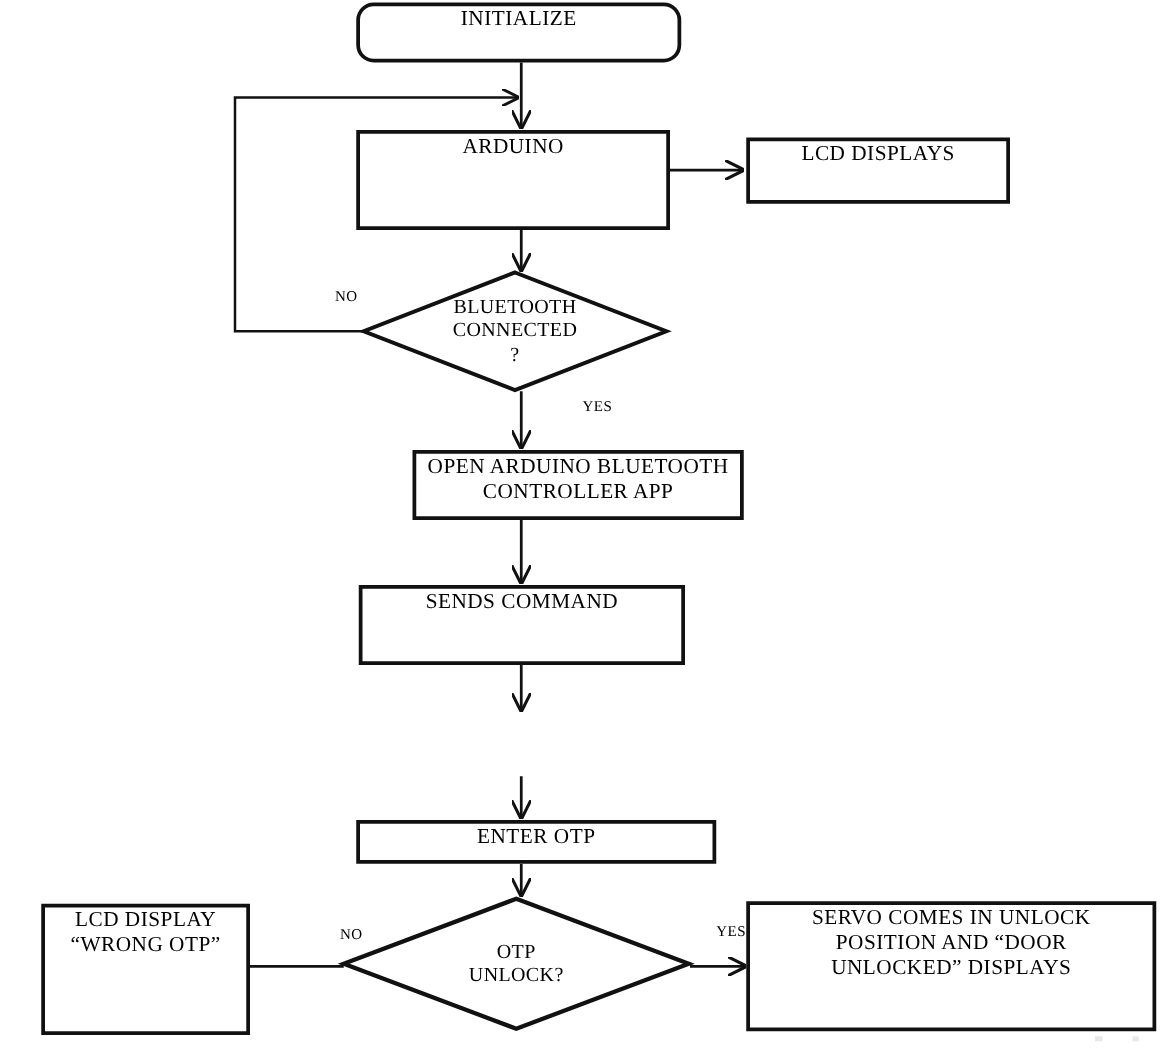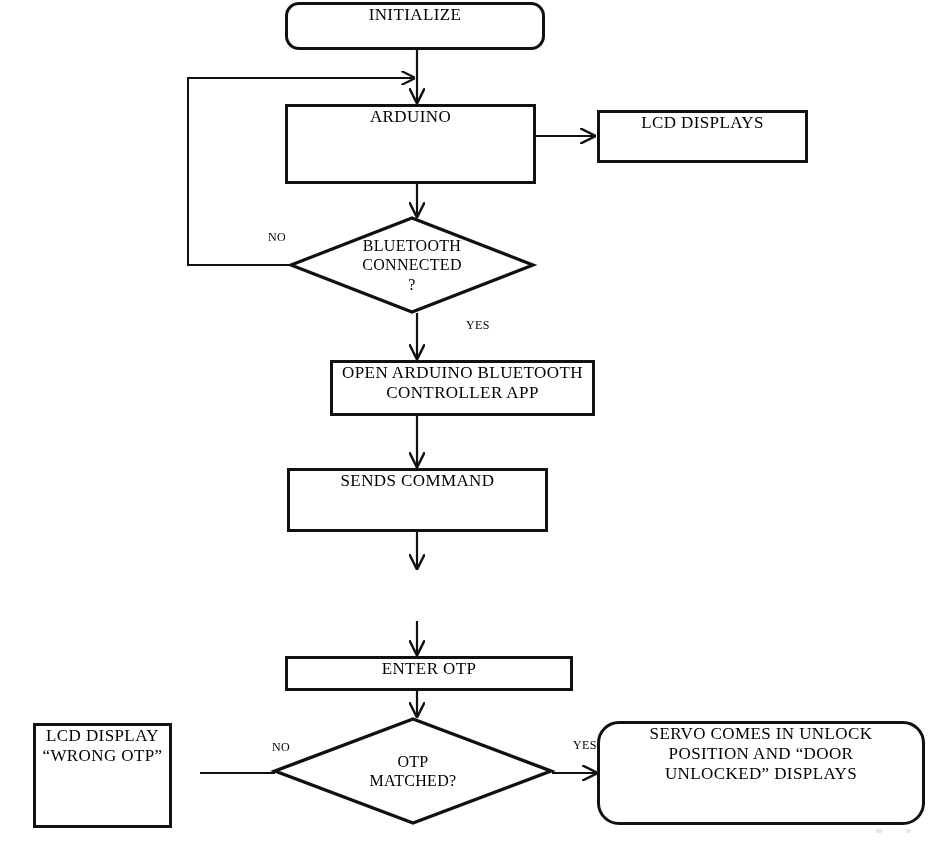--- a/index.html
+++ b/index.html
@@ -155,29 +155,29 @@
 
   <div class="node box" style="left:285px; top:656px; width:288px; height:35px;">
     <span class="node-label">ENTER  OTP</span>
   </div>
 
   <div class="diamond-wrap" style="left:273px; top:717px; width:280px; height:108px;">
     <svg width="280" height="108" viewBox="0 0 280 108" xmlns="http://www.w3.org/2000/svg">
       <polygon points="140,2 278,54 140,106 2,54" fill="#ffffff" stroke="#111111" stroke-width="3.4"></polygon>
     </svg>
     <div class="diamond-text">OTP
-MATCHED?</div>
+UNLOCK?</div>
   </div>
 
-  <div class="node box" style="left:33px; top:723px; width:139px; height:105px;">
+  <div class="node box" style="left:33px; top:723px; width:167px; height:105px;">
     <span class="node-label">LCD  DISPLAY
 “WRONG OTP”</span>
   </div>
 
-  <div class="node box" style="left:597px; top:721px; width:328px; height:104px;border-radius:22px;">
+  <div class="node box" style="left:597px; top:721px; width:328px; height:104px;">
     <span class="node-label">SERVO  COMES  IN  UNLOCK
 POSITION  AND  “DOOR
 UNLOCKED”  DISPLAYS</span>
   </div>
 
   <div class="edge-label" style="left:226px; top:230px;">NO</div>
 
   <div class="edge-label" style="left:424px; top:318px;">YES</div>
 
   <div class="edge-label" style="left:230px; top:740px;">NO</div>

